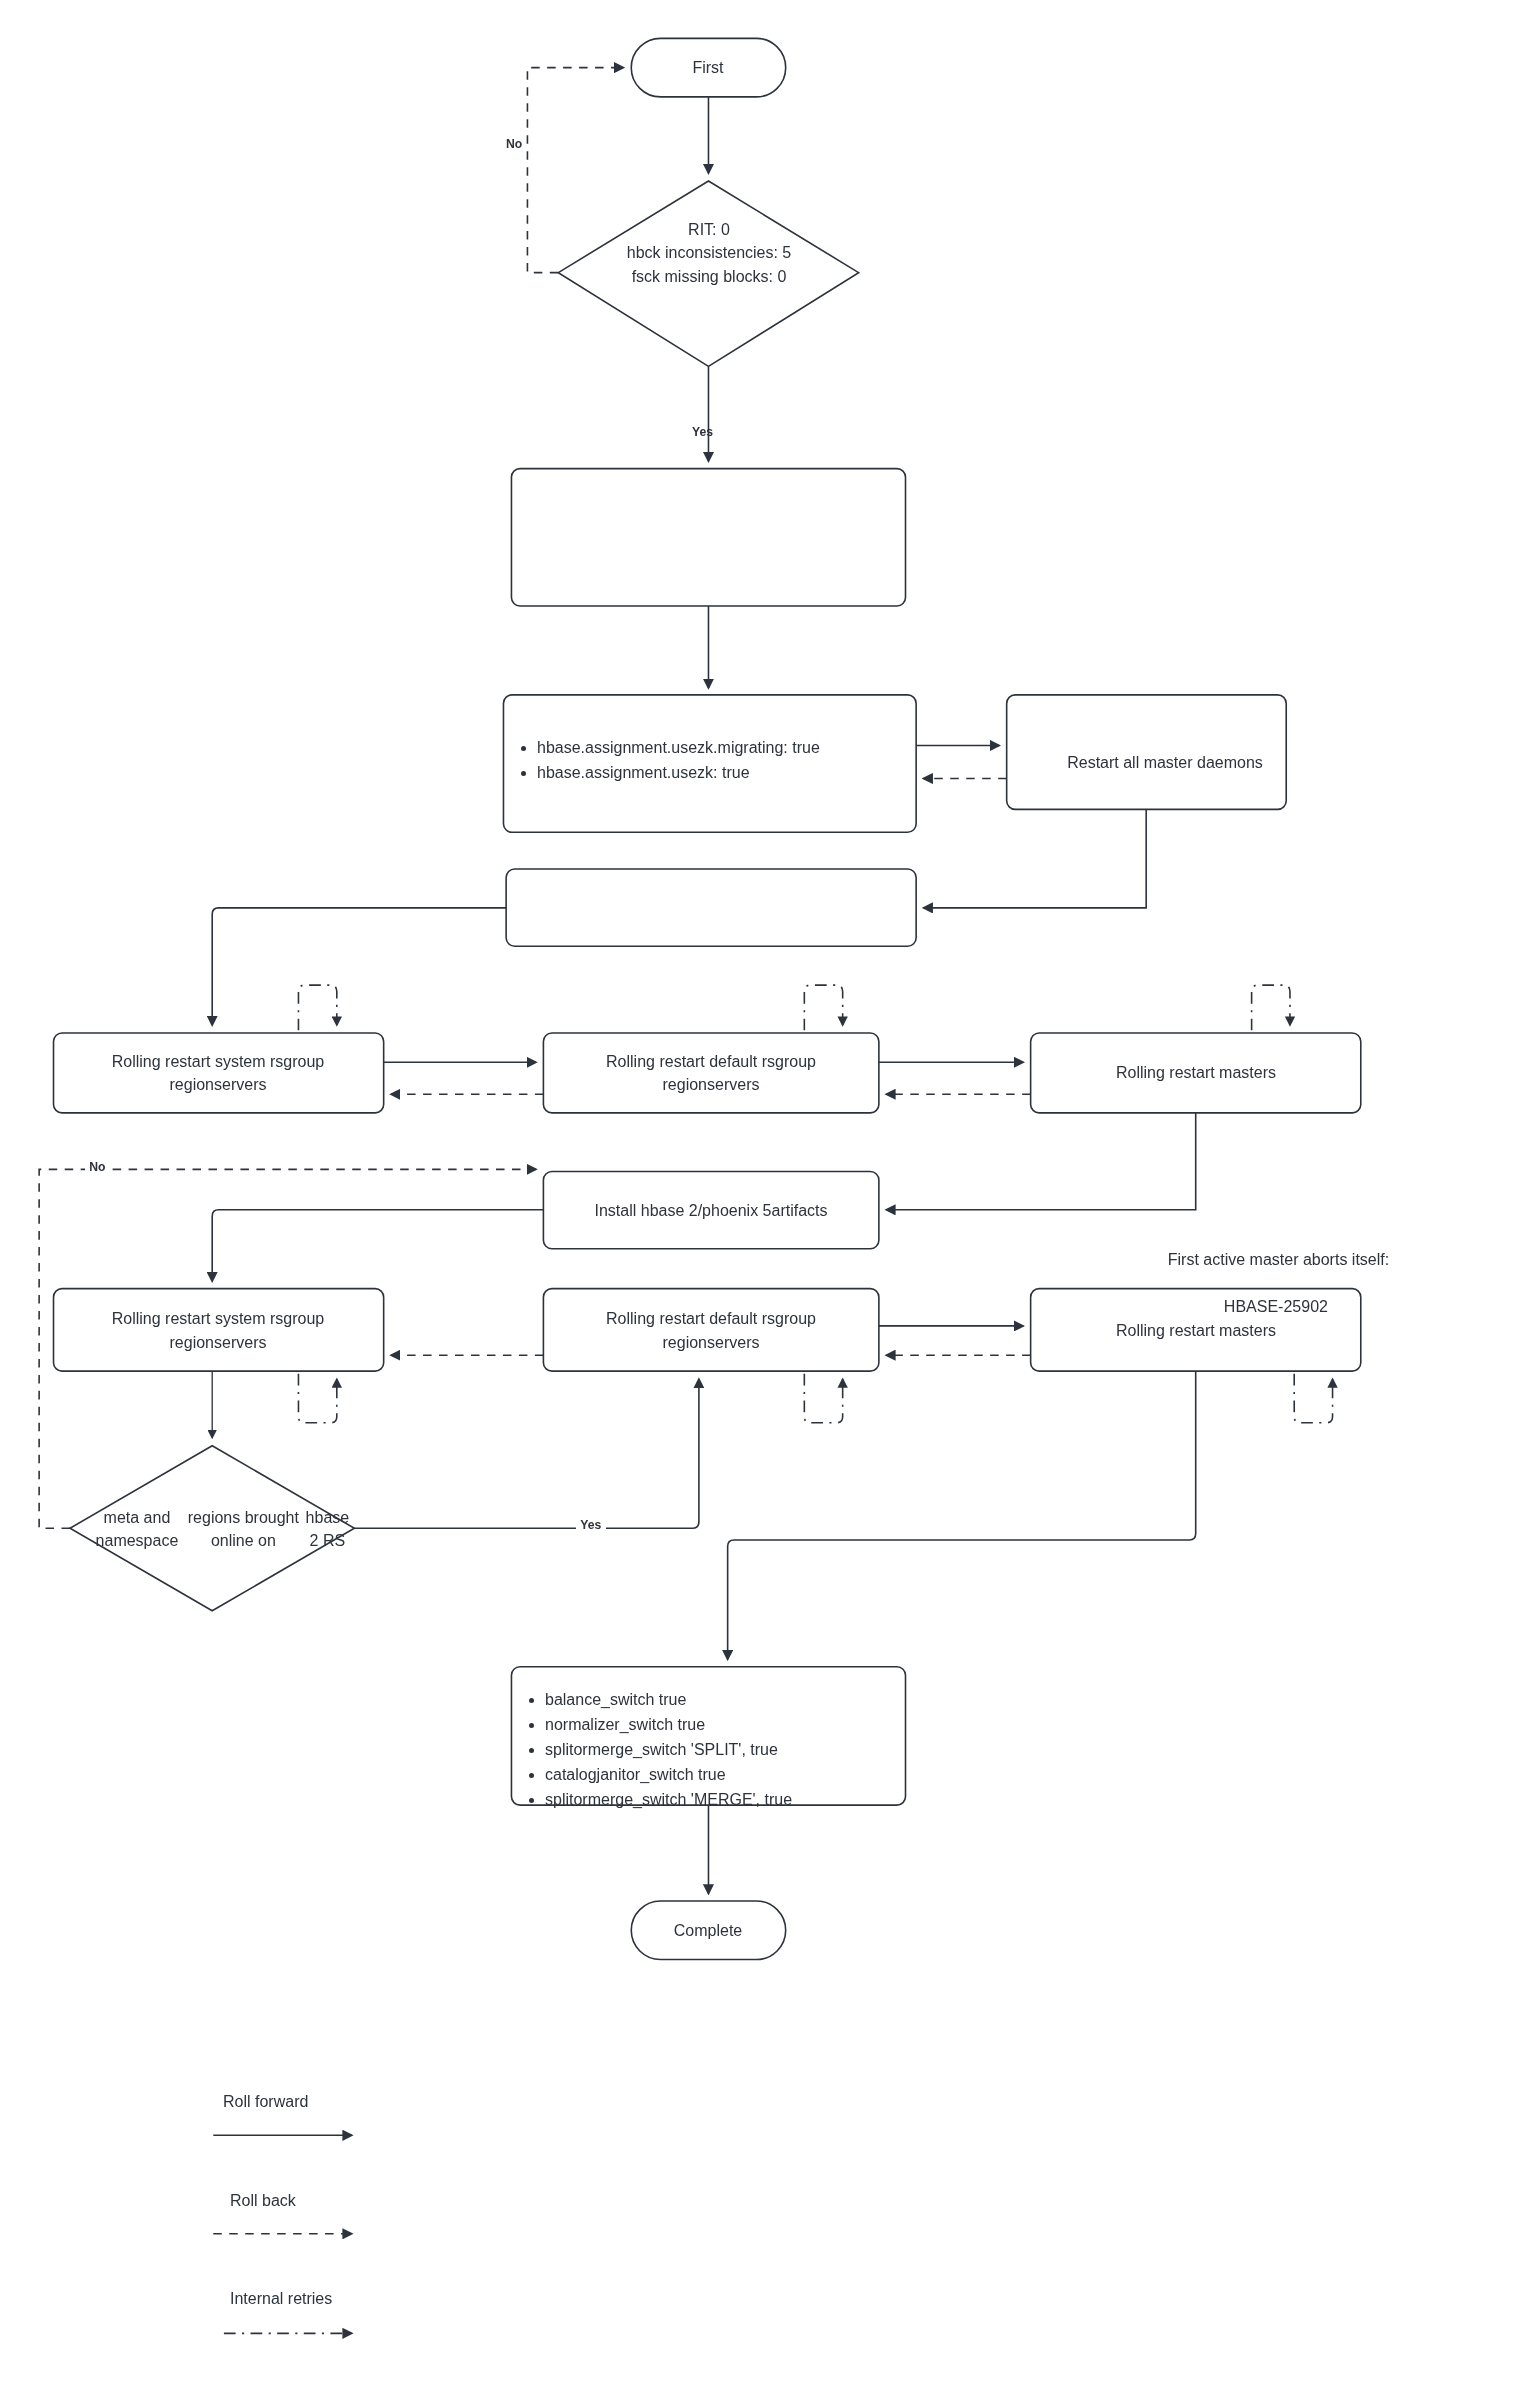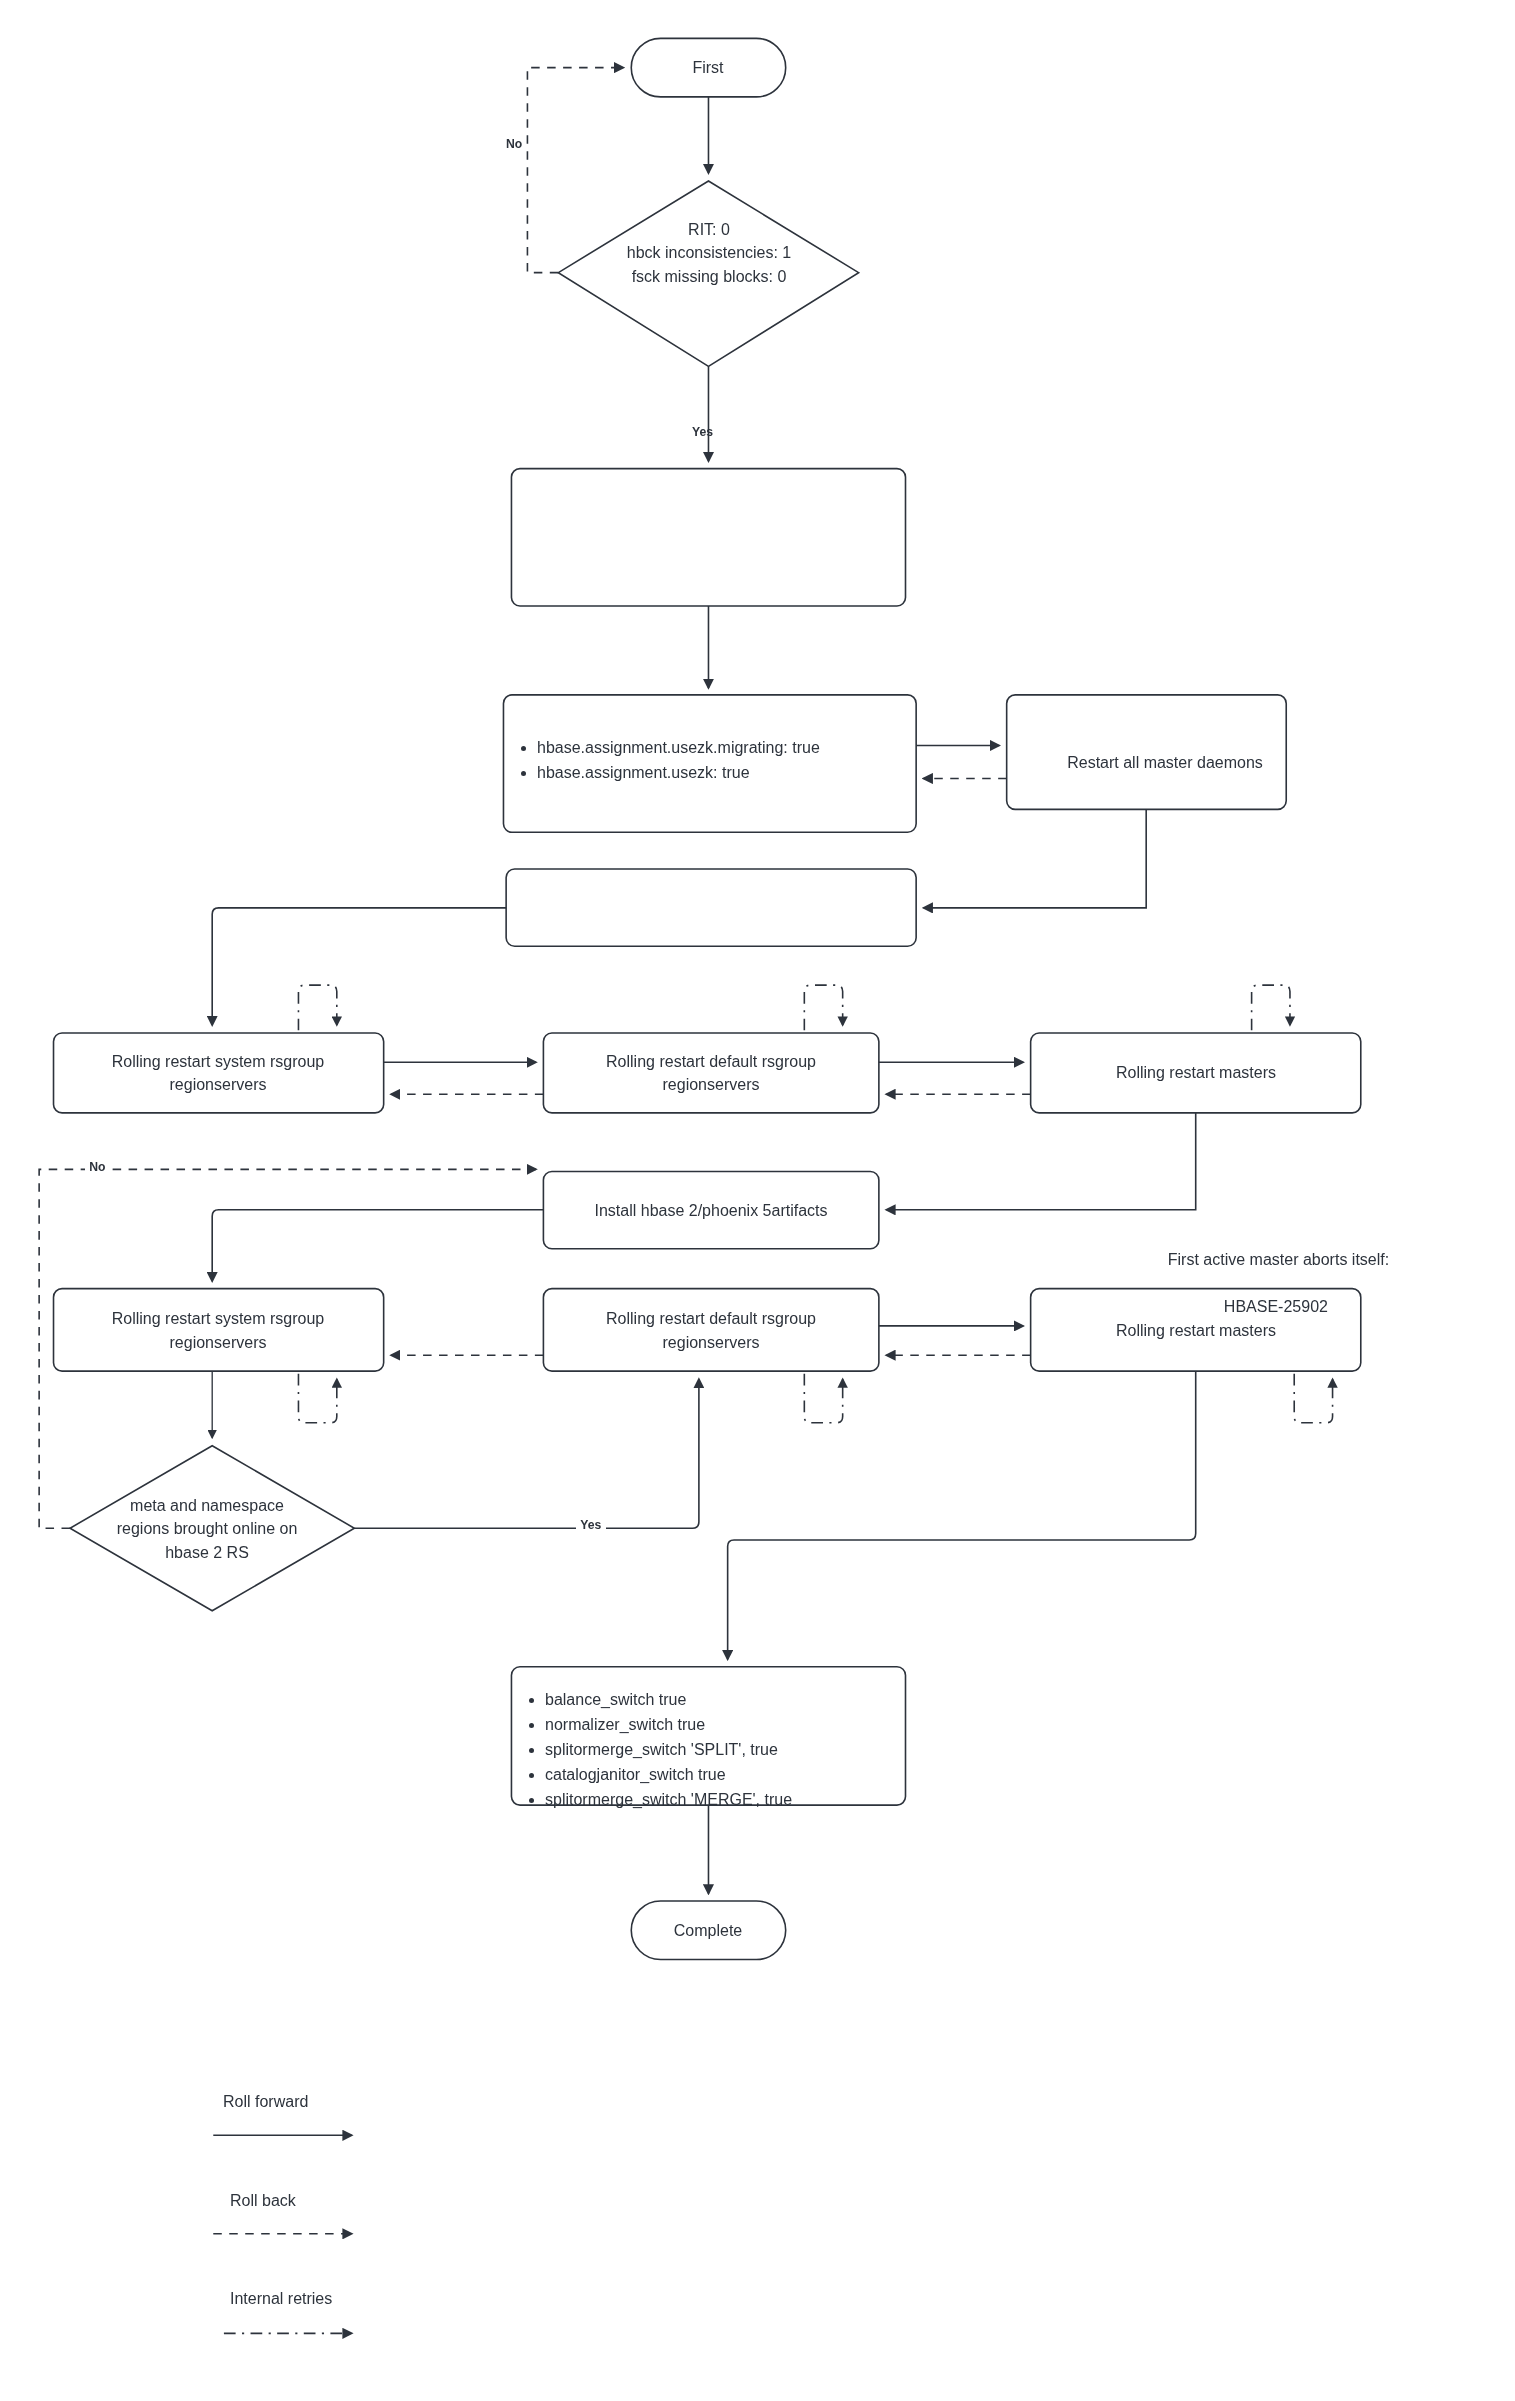--- a/index.html
+++ b/index.html
@@ -116,21 +116,21 @@
     <path class="edge-dashed" d="M 400 4195 L 660 4195" marker-end="url(#arrow)"></path>
     <path class="edge-dashdot" d="M 420 4382 L 660 4382" marker-end="url(#arrow)"></path>
   </svg>
 
   <div class="node-text" style="left:631px;top:38px;width:154px;height:59px;">
     <span>First</span>
   </div>
 
   <div class="node-text center" style="left:565px;top:213px;width:288px;height:80px;flex-direction:column;">
     <span>RIT: 0</span>
-    <span>hbck inconsistencies: 1</span>
+    <span>hbck inconsistencies: 5</span>
     <span>fsck missing blocks: 0</span>
   </div>
 
 
   <div class="bullets" style="left:519px;top:735px;width:394px;">
     <ul>
       <li>hbase.assignment.usezk.migrating: true</li>
       <li>hbase.assignment.usezk: true</li>
     </ul>
   </div>
@@ -162,21 +162,21 @@
     <span>regionservers</span>
   </div>
   <div class="node-text center" style="left:543px;top:1289px;width:336px;height:83px;flex-direction:column;">
     <span>Rolling restart default rsgroup</span>
     <span>regionservers</span>
   </div>
   <div class="node-text" style="left:1031px;top:1289px;width:330px;height:83px;">
     <span>Rolling restart masters</span>
   </div>
 
-  <div class="node-text center" style="left:74px;top:1489px;width:266px;height:80px;flex-direction:column;">
+  <div class="node-text center" style="left:88px;top:1489px;width:266px;height:80px;flex-direction:row;">
     <span>meta and namespace</span>
     <span>regions brought online on</span>
     <span>hbase 2 RS</span>
   </div>
 
   <div class="bullets" style="left:527px;top:1687px;width:373px;">
     <ul>
       <li>balance_switch true</li>
       <li>normalizer_switch true</li>
       <li>splitormerge_switch 'SPLIT', true</li>

